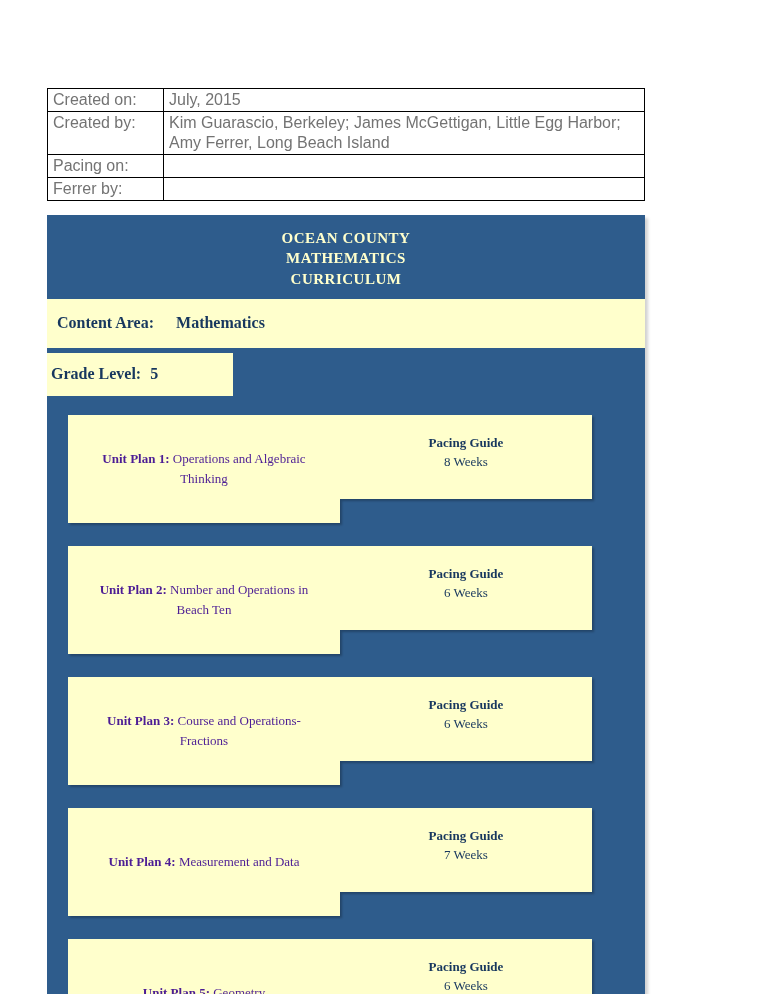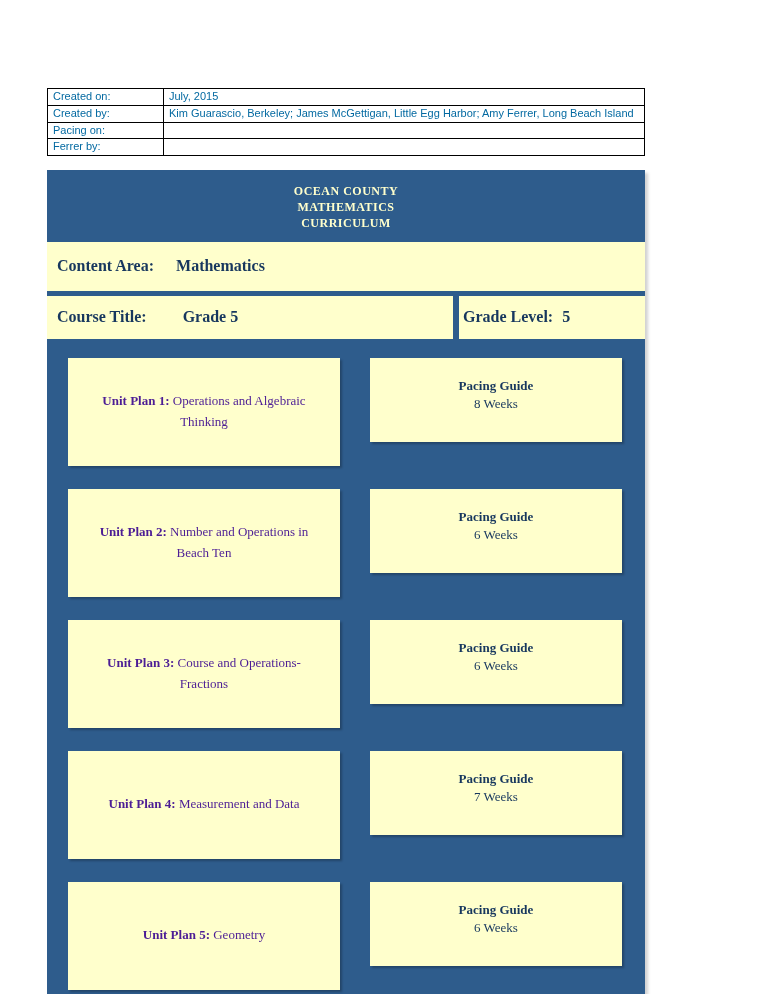--- a/index.html
+++ b/index.html
@@ -14,22 +14,22 @@
     left: 47px;
     top: 88px;
     width: 598px;
   }
 
   
   table.meta {
     width: 100%;
     border-collapse: collapse;
     font-family: "Liberation Sans", sans-serif;
-    font-size: 11px;
-    color: #0369a1;
+    font-size: 16px;
+    color: #737373;
   }
   table.meta td {
     border: 1px solid #000;
     padding: 1px 5px;
     vertical-align: top;
     line-height: 1.25;
   }
   table.meta td.mlabel { width: 116px; }
 
   
@@ -37,21 +37,21 @@
     margin-top: 14px;
     background: #2E5C8C;
     width: 100%;
     box-shadow: 3px 3px 3px rgba(0,0,0,0.18);
   }
   .panel-title {
     padding: 13px 10px 10px 10px;
     text-align: center;
     color: #FFFFCC;
     font-weight: bold;
-    font-size: 12px;
+    font-size: 15px;
     line-height: 1.35;
     letter-spacing: 0.5px;
   }
   .bar {
     background: #FFFFCC;
     color: #17375E;
     font-weight: bold;
     font-size: 16px;
     display: flex;
     align-items: center;
@@ -98,21 +98,20 @@
     line-height: 1.55;
     display: flex;
     align-items: center;
     justify-content: center;
     text-align: center;
     padding: 4px 18px;
     box-shadow: 2px 2px 2px rgba(0,0,0,0.25);
   }
   .unit-box .u-lbl { font-weight: bold; }
   .pacing-box {
-    margin-left: 30px;
     width: 252px;
     height: 84px;
     background: #FFFFCC;
     color: #17375E;
     font-size: 13px;
     text-align: center;
     padding-top: 19px;
     line-height: 1.45;
     box-shadow: 2px 2px 2px rgba(0,0,0,0.25);
   }
@@ -151,24 +150,20 @@
       <div>MATHEMATICS</div>
       <div>CURRICULUM</div>
     </div>
 
     <div class="bar content-area">
       <span class="lbl">Content Area:</span>
       <span class="val">Mathematics</span>
     </div>
 
     <div class="course-row">
-      <div class="bar course-title">
-        <span class="lbl">Course Title:</span>
-        <span class="val">Grade 5</span>
-      </div>
       <div class="bar grade-level">
         <span class="lbl">Grade Level:</span>
         <span class="val">5</span>
       </div>
     </div>
 
     <div class="units">
 
       <div class="unit-row">
         <div class="unit-box">

